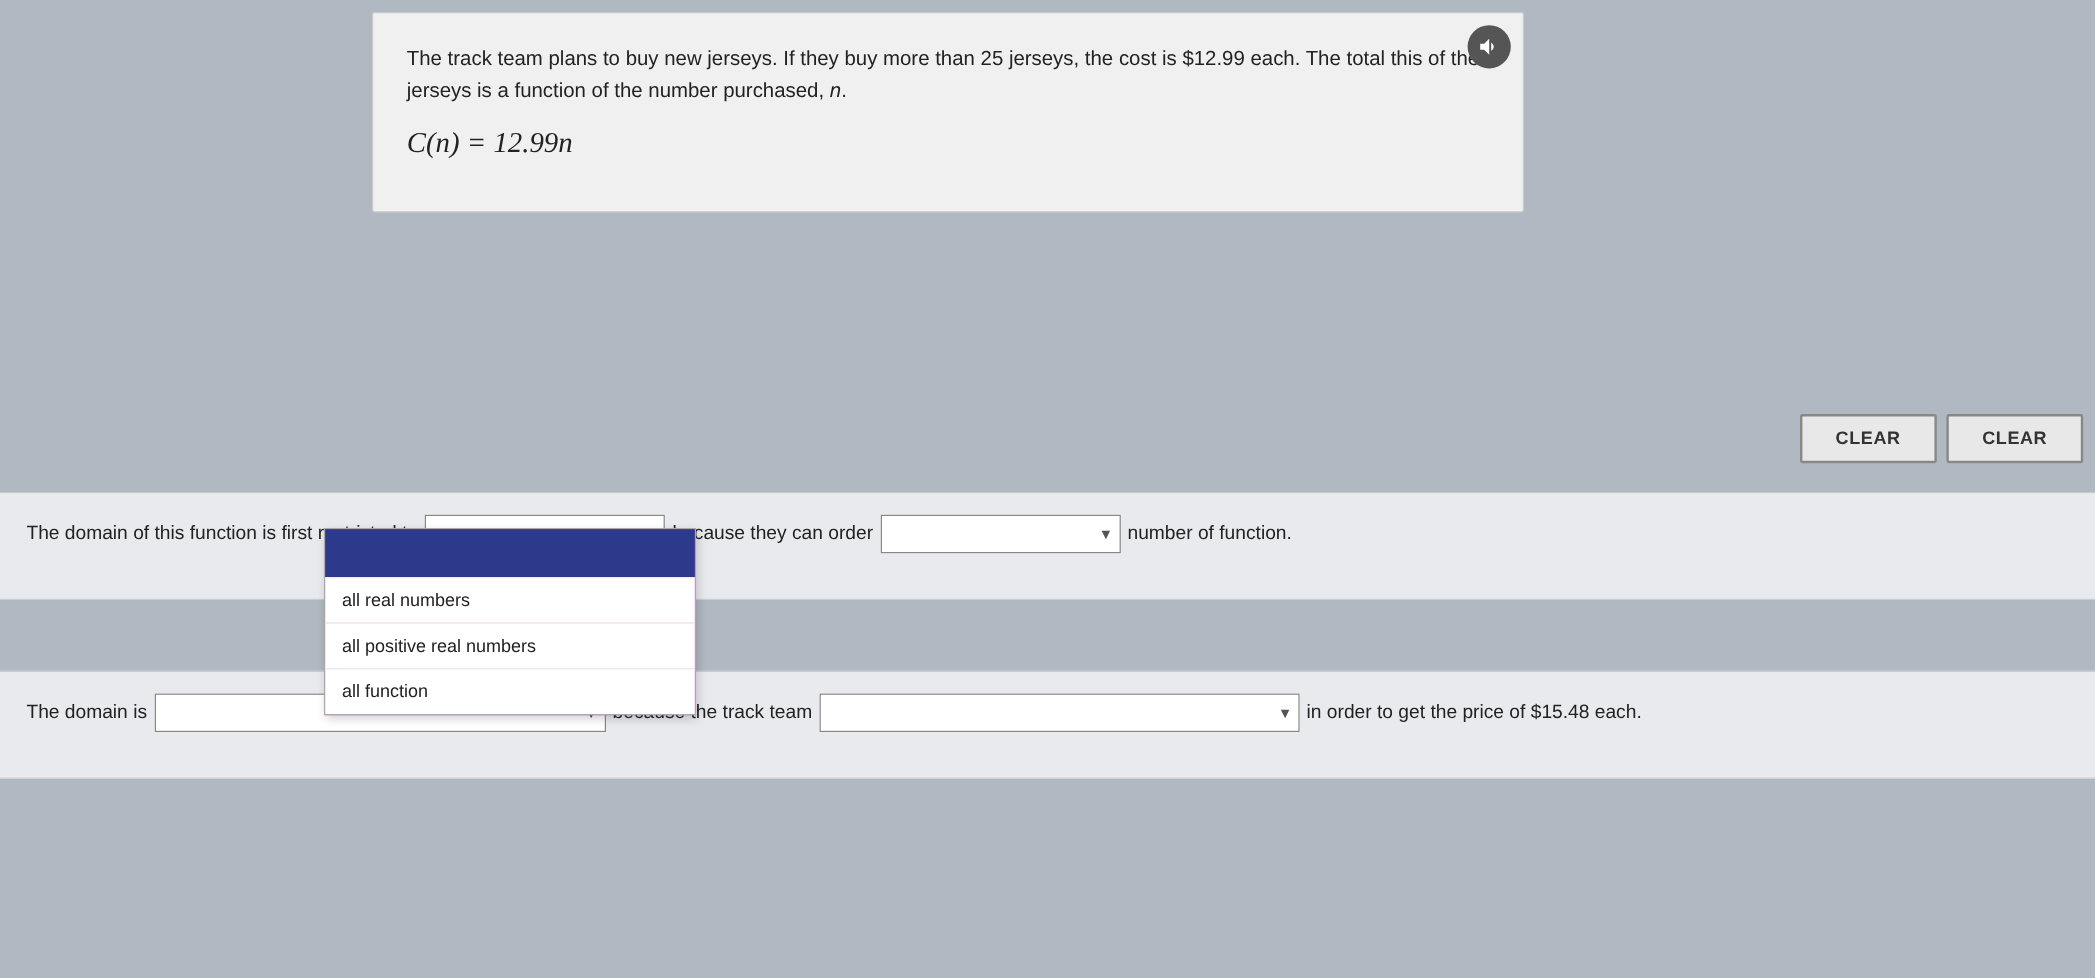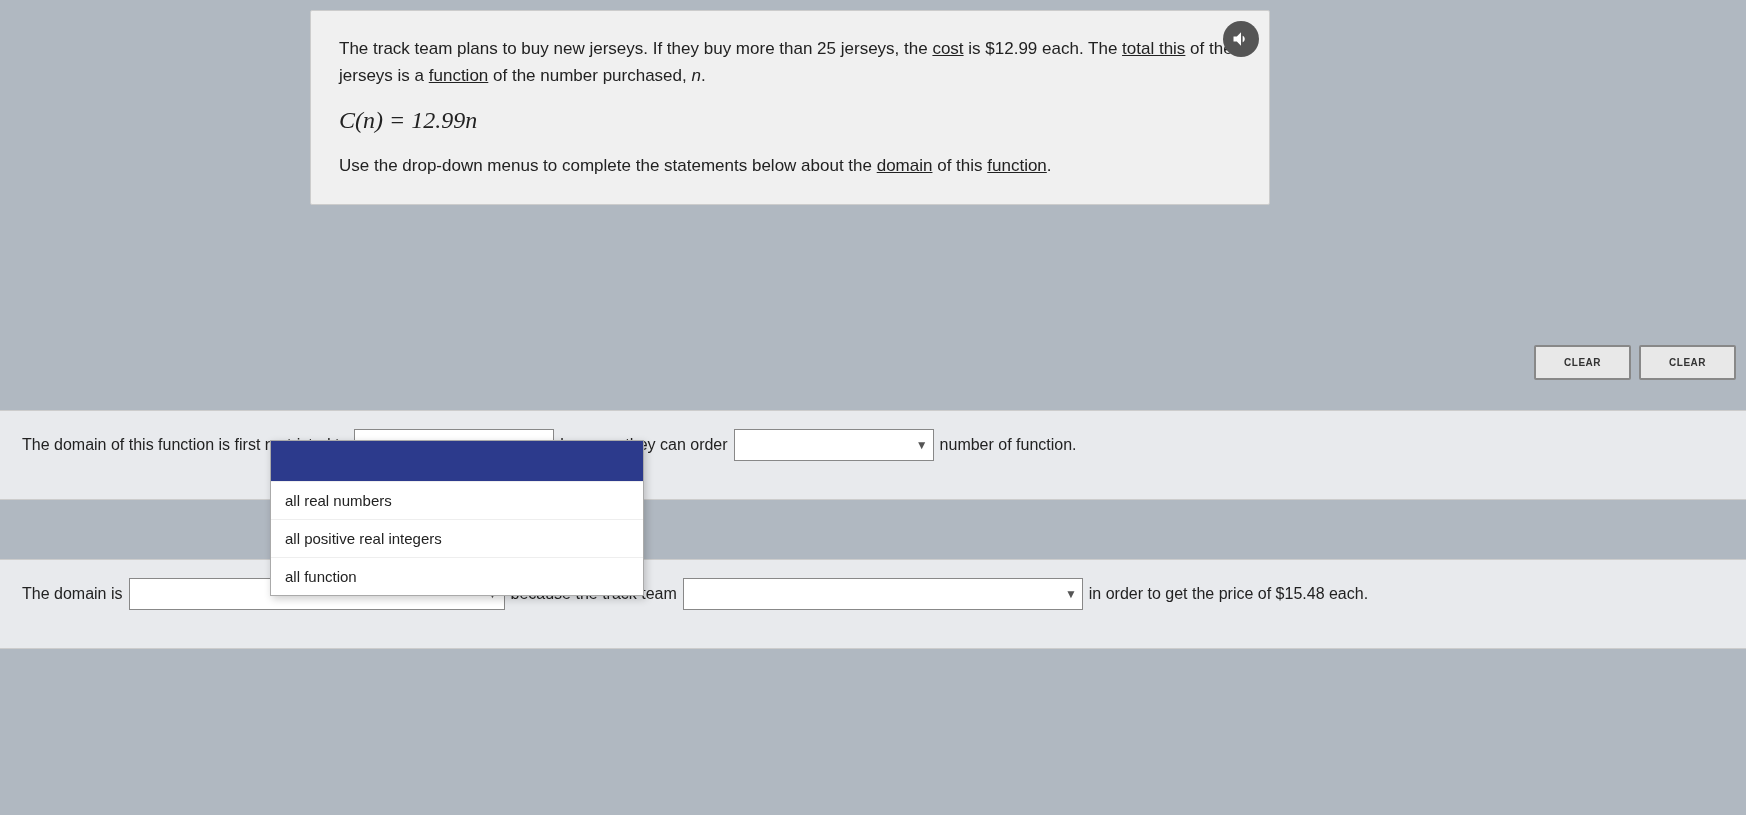--- a/index.html
+++ b/index.html
@@ -34,21 +34,20 @@
       border-radius: 2px;
     }
 
     .question-card p {
       font-size: 17px;
       line-height: 1.6;
       color: #222;
     }
 
     .question-card .underline {
-      text-decoration: underline;
     }
 
     .question-card .formula {
       font-size: 24px;
       margin: 18px 0;
       font-style: italic;
       font-family: 'Times New Roman', serif;
     }
 
     
@@ -76,21 +75,21 @@
     .buttons-area {
       position: absolute;
       top: 345px;
       right: 10px;
       display: flex;
       gap: 8px;
     }
 
     .btn-clear, .btn-check {
       padding: 10px 28px;
-      font-size: 10px;
+      font-size: 15px;
       font-weight: bold;
       border: 2px solid #888;
       background: #e8e8e8;
       color: #333;
       cursor: pointer;
       border-radius: 2px;
       letter-spacing: 0.5px;
       text-align: center;
     }
 
@@ -147,21 +146,21 @@
       pointer-events: none;
       font-size: 12px;
       color: #555;
     }
 
     
     .dropdown-open-overlay {
       position: absolute;
       top: 440px;
       left: 270px;
-      width: 374px;
+      width: 310px;
       z-index: 100;
       background: #d946ef;
       border: 1px solid #aaa;
       box-shadow: 2px 3px 8px rgba(0,0,0,0.2);
     }
 
     .dropdown-header-selected {
       background: #2c3a8c;
       padding: 12px 14px;
       min-height: 40px;
@@ -205,23 +204,20 @@
     </div>
 
     <p>
       The track team plans to buy new jerseys. If they buy more than 25 jerseys, the <span class="underline">cost</span> is $12.99 each. The <span class="underline">total this</span> of the jerseys is a <span class="underline">function</span> of the number purchased, <em>n</em>.
     </p>
 
     <div class="formula">
       <em>C</em>(<em>n</em>) = 12.99<em>n</em>
     </div>
 
-    <p>
-      Use the drop-down menus to complete the statements below about the <span class="underline">domain</span> of this <span class="underline">function</span>.
-    </p>
   </div>
 
   <div class="buttons-area">
     <button class="btn-clear">CLEAR</button>
     <button class="btn-check">CLEAR</button>
   </div>
 
   <div class="row-container row-1">
     <div class="row-inline">
       <span class="row-text">The domain of this function is first restricted to</span>
@@ -248,21 +244,21 @@
         <span class="dropdown-arrow">▼</span>
       </div>
 
       <span class="row-text">number of function.</span>
     </div>
   </div>
 
   <div class="dropdown-open-overlay">
     <div class="dropdown-header-selected"></div>
     <div class="dropdown-option">all real numbers</div>
-    <div class="dropdown-option">all positive real integers</div>
+    <div class="dropdown-option">all positive real numbers</div>
     <div class="dropdown-option">all function</div>
   </div>
 
   <div class="row-container row-2">
     <div class="row-inline">
       <span class="row-text">The domain is</span>
 
       <div class="dropdown-wrapper">
         <select class="dropdown-select">
           <option value=""></option>

